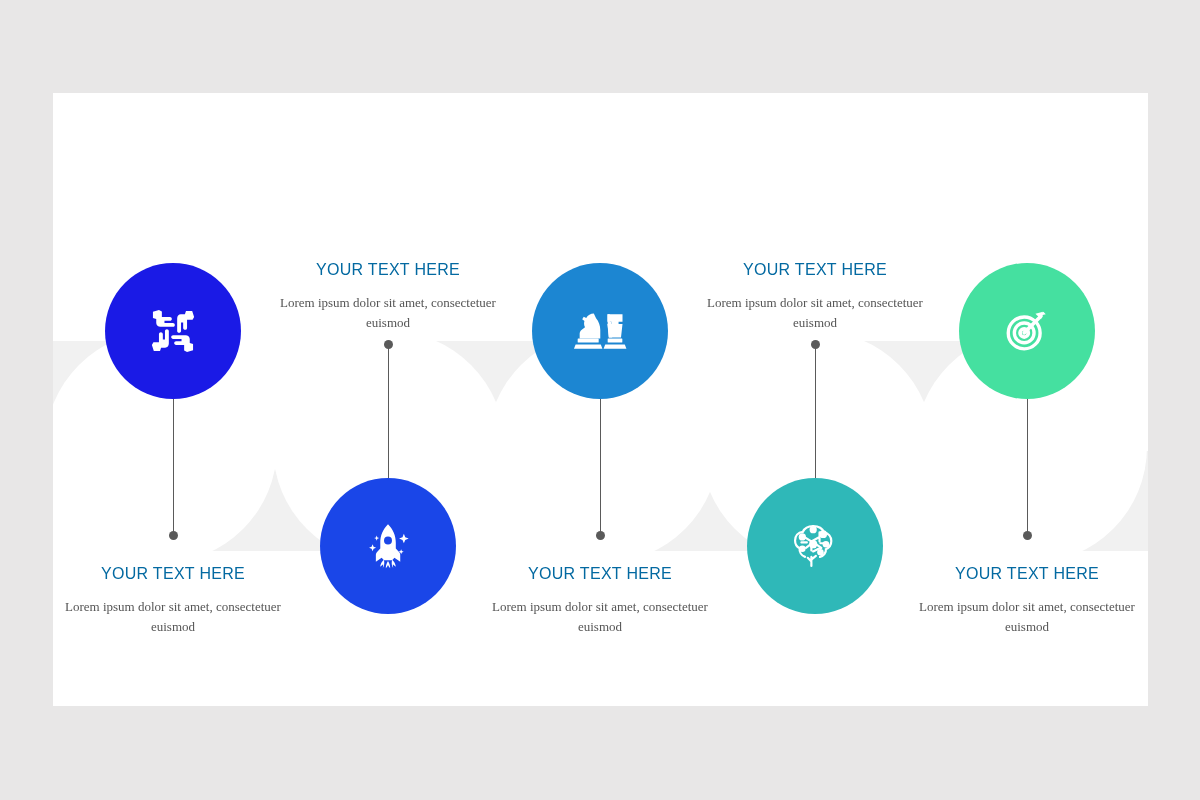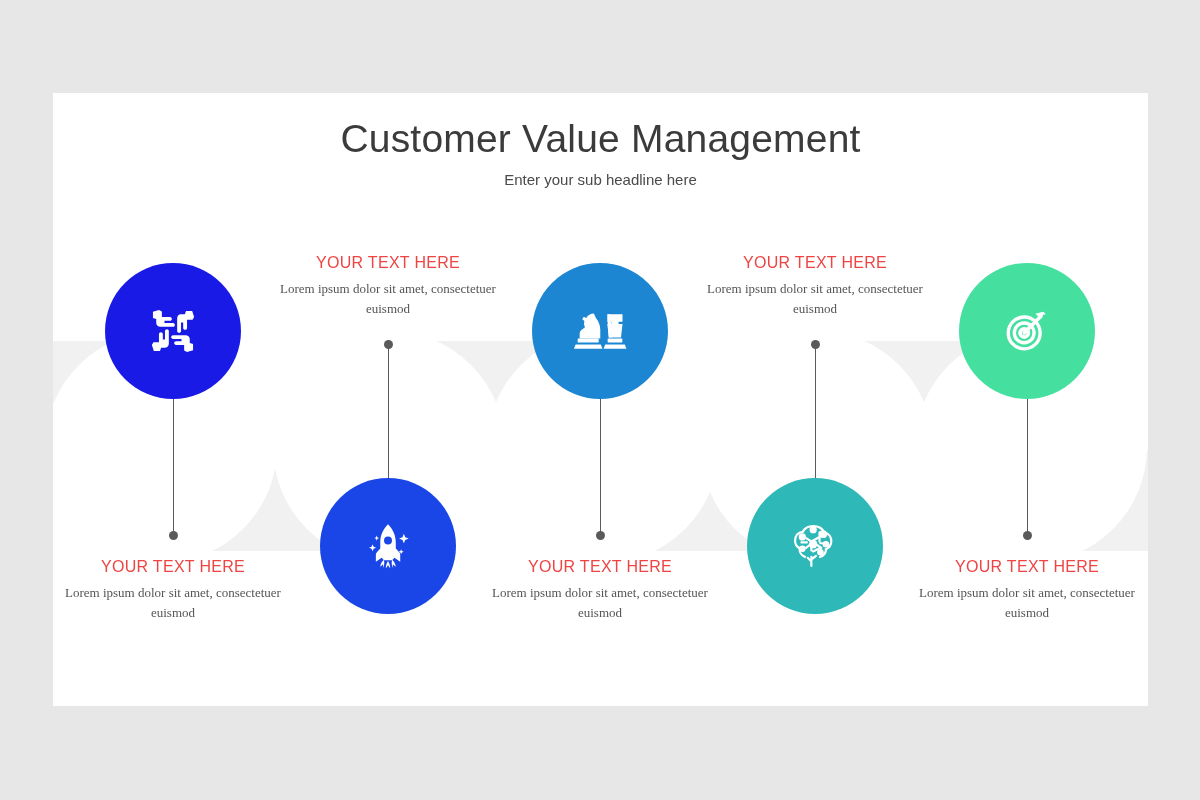--- a/index.html
+++ b/index.html
@@ -85,24 +85,24 @@
     border-radius: 50%;
     background: #5a5a5a;
   }
 
   .textblock {
     position: absolute;
     width: 240px;
     text-align: center;
   }
   .tb-title {
-    margin: 0;
+    margin: 7px;
     font-size: 16px;
     font-weight: 400;
-    color: #ef4444;
+    color: #0369a1;
     letter-spacing: 0.3px;
   }
   .tb-desc {
     margin: 0;
     padding-top: 7px;
     font-size: 13px;
     line-height: 1.55;
     color: #555555;
     font-family: Liberation Serif, serif;
   }
@@ -118,24 +118,20 @@
   <div class="deco-white-circle" style="left:434px; top:238px; width:232px; height:232px;"></div>
   <div class="deco-white-circle" style="left:648px; top:238px; width:232px; height:232px;"></div>
   <div class="deco-white-circle" style="left:862px; top:238px; width:232px; height:232px;"></div>
   <div class="deco-white-circle" style="left:114px; top:150px; width:210px; height:210px;"></div>
   <div class="deco-white-circle" style="left:328px; top:348px; width:210px; height:210px;"></div>
   <div class="deco-white-circle" style="left:542px; top:150px; width:210px; height:210px;"></div>
   <div class="deco-white-circle" style="left:756px; top:348px; width:210px; height:210px;"></div>
   <div class="deco-white-circle" style="left:-96px; top:348px; width:210px; height:210px;"></div>
   <div class="deco-white-circle" style="left:970px; top:150px; width:210px; height:210px;"></div>
 
-  <div id="header">
-    <h1 id="title">Customer Value Management</h1>
-    <p id="subtitle">Enter your sub headline here</p>
-  </div>
 
   <div class="node" style="left:52px; top:170px; width:136px; height:136px; background:#1a1ae6;">
     <span>
       <svg width="62" height="62" viewBox="0 0 64 64" fill="#ffffff">
         <path d="M20.5 17.5h8.3c1.2 0 2 .9 2 2s-.9 2-2 2h-5.6v2.2h8.7c1.1 0 2 .9 2 2 0 1.2-.9 2-2 2H19c-2.3 0-4.3-1.4-4.3-3.9v-4.1l-3.4-1.1v-6.4l6.2-2 3 1.6v3.7z"></path>
         <path d="M46.5 20.5v8.3c0 1.2-.9 2-2 2s-2-.9-2-2v-5.6h-2.2v8.7c0 1.1-.9 2-2 2-1.2 0-2-.9-2-2V19c0-2.3 1.4-4.3 3.9-4.3h4.1l1.1-3.4h6.4l2 6.2-1.6 3h-3.7z"></path>
         <path d="M43.5 46.5h-8.3c-1.2 0-2-.9-2-2s.9-2 2-2h5.6v-2.2h-8.7c-1.1 0-2-.9-2-2 0-1.2.9-2 2-2H45c2.3 0 4.3 1.4 4.3 3.9v4.1l3.4 1.1v6.4l-6.2 2-3-1.6v-3.7z"></path>
         <path d="M17.5 43.5v-8.3c0-1.2.9-2 2-2s2 .9 2 2v5.6h2.2v-8.7c0-1.1.9-2 2-2 1.2 0 2 .9 2 2V45c0 2.3-1.4 4.3-3.9 4.3h-4.1l-1.1 3.4h-6.4l-2-6.2 1.6-3h3.7z"></path>
       </svg>
     </span>

